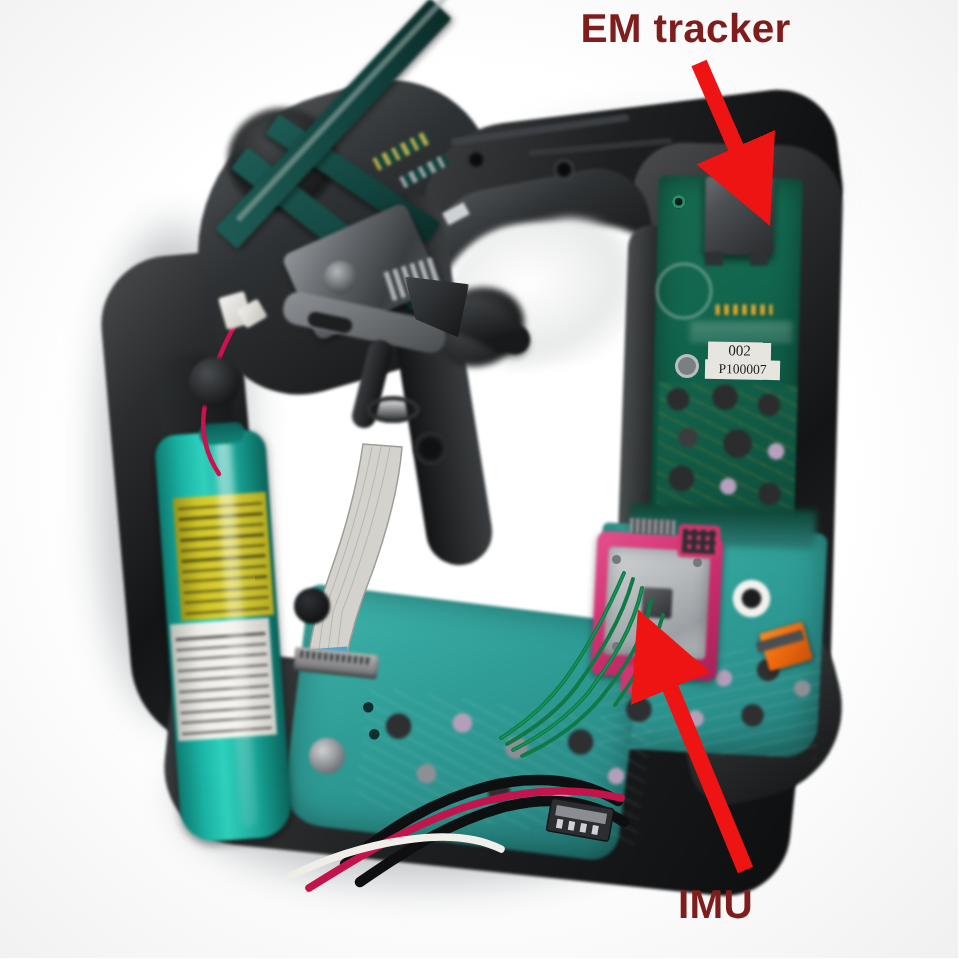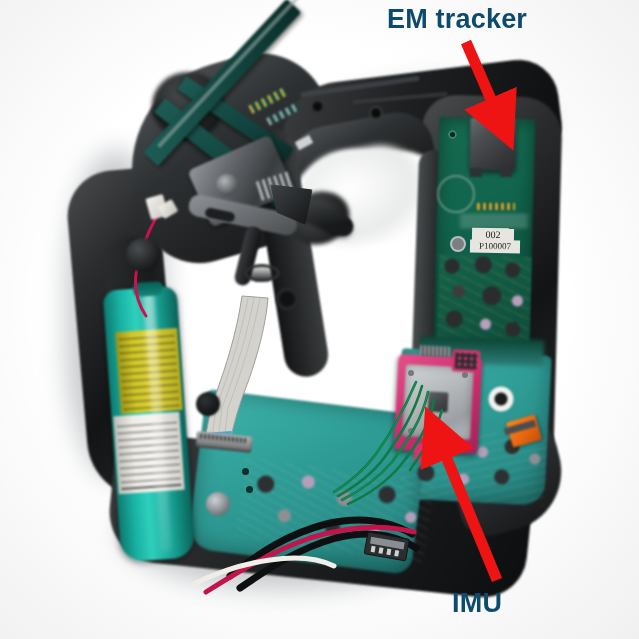--- a/index.html
+++ b/index.html
@@ -1,21 +1,21 @@
 <!DOCTYPE html>
 <html><head>
 <meta charset="utf-8">
 <style>
   html,body{margin:0;padding:0;background:#ffffff;}
   body{width:639px;height:639px;overflow:hidden;
        font-family:"Liberation Sans","DejaVu Sans",sans-serif;}
   #stage{position:relative;width:639px;height:639px;background:#ffffff;overflow:hidden;}
 
   
-  .anno{position:absolute;font-weight:bold;color:#0c4a6e;letter-spacing:.2px;
+  .anno{position:absolute;font-weight:bold;color:#7f1d1d;letter-spacing:.2px;
         white-space:nowrap;line-height:1;}
   #lbl-em{left:387px;top:6px;font-size:27px;}
   #lbl-imu{left:452px;top:590px;font-size:27px;}
 
   
   #photo{position:absolute;left:0;top:0;width:639px;height:639px;}
 
   
   .shadow{position:absolute;background:#9aa0a4;filter:blur(13px);opacity:.55;}
 

